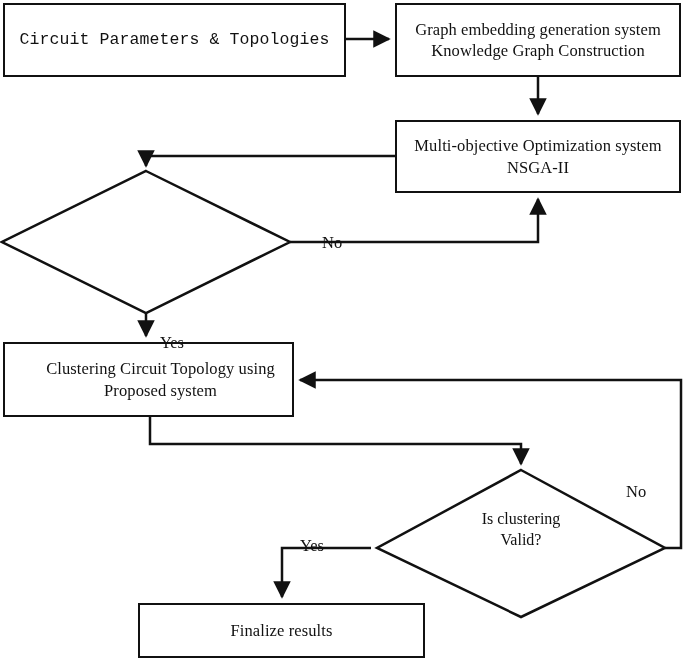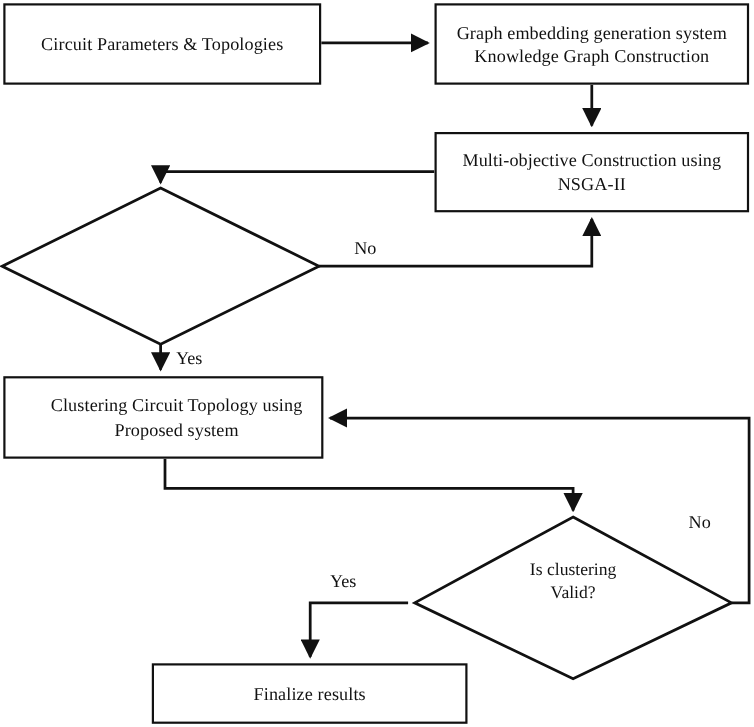--- a/index.html
+++ b/index.html
@@ -49,20 +49,21 @@
     line-height: 1.3;
     white-space: pre-line;
     pointer-events: none;
   }
   .edge-label {
     position: absolute;
     color: #111111;
     font-size: 16.5px;
     line-height: 1;
     white-space: nowrap;
+    margin-top: 17px;
   }
 </style>
 </head>
 <body>
 
 <div id="canvas">
 
   <svg class="flow" viewBox="0 0 685 661">
     <defs>
       <marker id="arrow" viewBox="0 0 10 10" refX="9" refY="5" markerWidth="7" markerHeight="7" orient="auto-start-reverse">
@@ -87,31 +88,31 @@
       <path d="M 665 548 L 681 548 L 681 380 L 300 380" marker-end="url(#arrow)"></path>
 
       <path d="M 371 548 L 282 548 L 282 597" marker-end="url(#arrow)"></path>
 
       <polygon points="146,171 290,242 146,313 2,242" fill="#ffffff" stroke="#111111"></polygon>
 
       <polygon points="521,470 665,548 521,617 377,548" fill="#ffffff" stroke="#111111"></polygon>
     </g>
   </svg>
 
-  <div class="node-box" style="left:3px; top:3px; width:289px; height:74px;">
+  <div class="node-box" style="left:3px; top:3px; width:343px; height:74px;font-family:Liberation Mono, monospace;">
     <span>Circuit Parameters &amp; Topologies</span>
   </div>
 
   <div class="node-box" style="left:395px; top:3px; width:286px; height:74px;">
     <span>Graph embedding generation system
 Knowledge Graph Construction</span>
   </div>
 
   <div class="node-box" style="left:395px; top:120px; width:286px; height:73px;">
-    <span>Multi-objective Construction using
+    <span>Multi-objective Optimization system
 NSGA-II</span>
   </div>
 
   <div class="node-box" style="left:3px; top:342px; width:291px; height:75px;padding-left:24px;">
     <span>Clustering Circuit Topology using
 Proposed system</span>
   </div>
 
   <div class="node-box" style="left:138px; top:603px; width:287px; height:55px;">
     <span>Finalize results</span>

